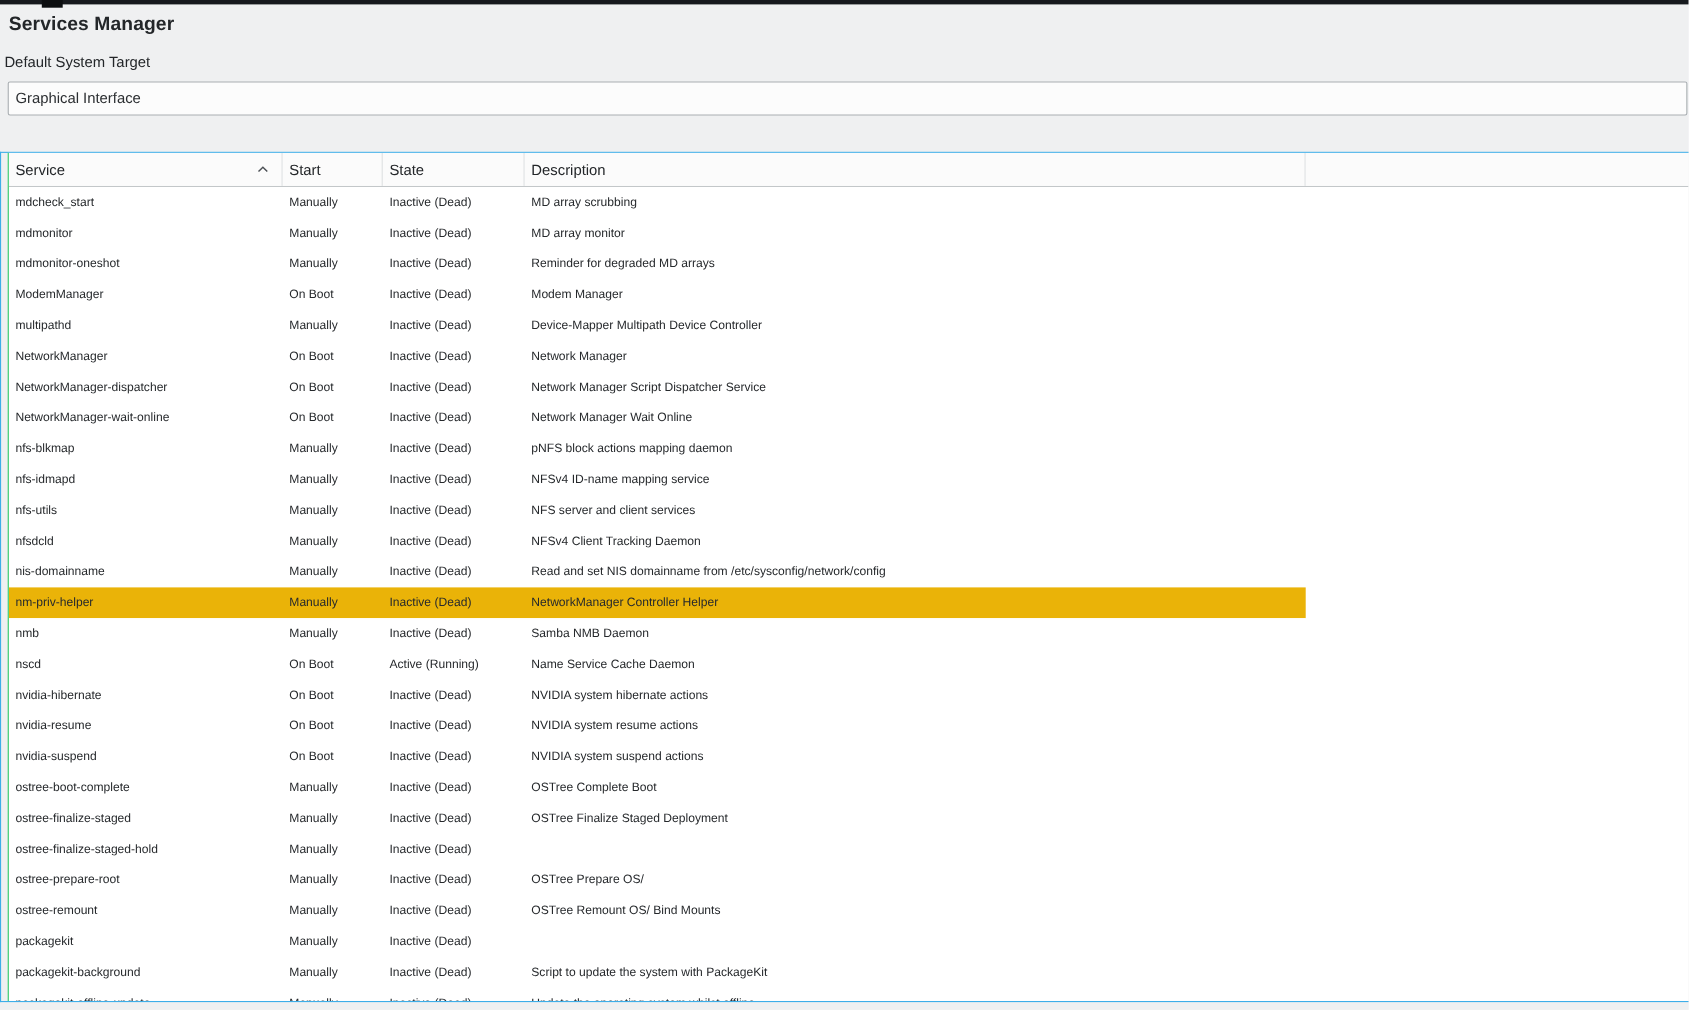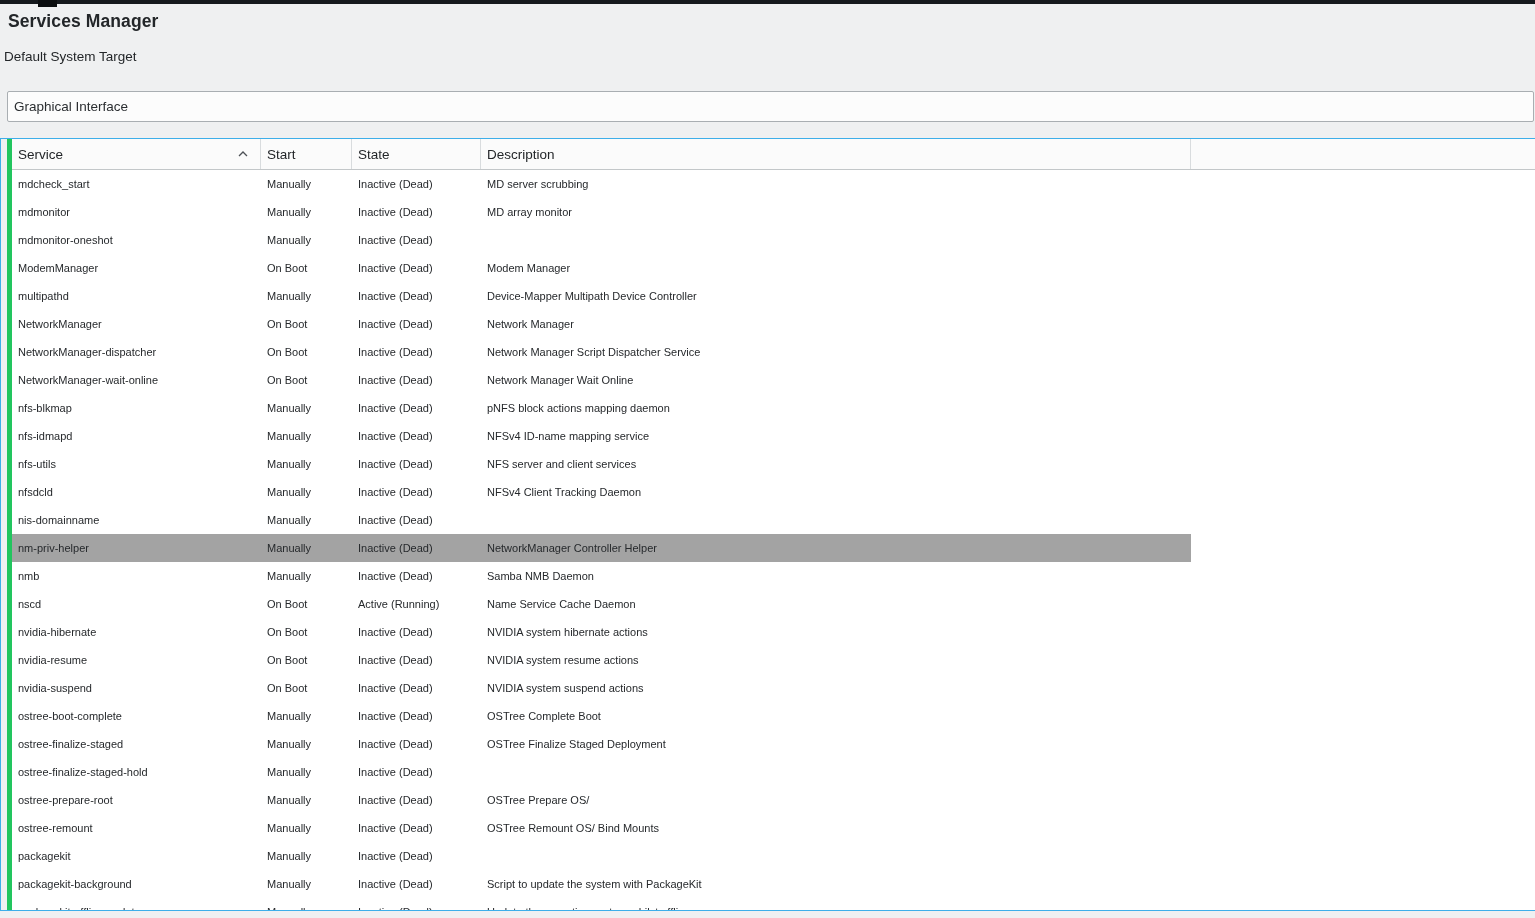--- a/index.html
+++ b/index.html
@@ -41,42 +41,41 @@
     position: absolute;
     left: 7px; top: 74px;
     width: 1527px; height: 31px;
     background: #fcfcfc;
     border: 1px solid #a9aeb2;
     border-radius: 2px;
     box-sizing: border-box;
     display: flex;
     align-items: center;
     cursor: pointer;
-    margin-top: 17px;
   }
   .target-combo .value {
     padding-left: 6px;
     font-size: 13.5px;
     color: #2b2e31;
   }
   
   .services-pane {
     position: absolute;
     left: 0; top: 138px;
     width: 1535px; height: 773px;
     border-top: 1px solid #3daee9;
     border-left: 1px solid #3daee9;
     border-bottom: 1px solid #3daee9;
     box-sizing: border-box;
     background: #eff0f1;
   }
   .table-widget {
     position: absolute;
     left: 6px; top: 0; right: 0; bottom: 0;
-    border-left: 5px solid #22c55e;
+    border-left: 1px solid #22c55e;
     background: #ffffff;
     overflow: hidden;
   }
   .table-header {
     display: grid;
     grid-template-columns: 249px 91px 129px 710px 1fr;
     height: 31px;
     background: #fbfbfb;
     border-bottom: 1px solid #c3c7c9;
     box-sizing: border-box;
@@ -114,21 +113,21 @@
     grid-template-columns: 249px 91px 129px 710px;
     width: 1179px;
     height: 28px;
     align-items: center;
     font-size: 11px;
     color: #26292c;
     cursor: pointer;
     background: #ffffff;
   }
   .row.highlighted {
-    background: #a3a3a3;
+    background: #eab308;
   }
   .cell {
     padding-left: 6px;
     white-space: nowrap;
     overflow: hidden;
   }
 </style>
 </head>
 <body>
 
@@ -166,34 +165,35 @@
         <span>Description</span>
       </div>
       <div class="th filler"></div>
     </div>
 
     <div class="rows">
       <div class="row">
         <div class="cell">mdcheck_start</div>
         <div class="cell">Manually</div>
         <div class="cell">Inactive (Dead)</div>
-        <div class="cell">MD server scrubbing</div>
+        <div class="cell">MD array scrubbing</div>
       </div>
 
       <div class="row">
         <div class="cell">mdmonitor</div>
         <div class="cell">Manually</div>
         <div class="cell">Inactive (Dead)</div>
         <div class="cell">MD array monitor</div>
       </div>
 
       <div class="row">
         <div class="cell">mdmonitor-oneshot</div>
         <div class="cell">Manually</div>
         <div class="cell">Inactive (Dead)</div>
+        <div class="cell">Reminder for degraded MD arrays</div>
       </div>
 
       <div class="row">
         <div class="cell">ModemManager</div>
         <div class="cell">On Boot</div>
         <div class="cell">Inactive (Dead)</div>
         <div class="cell">Modem Manager</div>
       </div>
 
       <div class="row">
@@ -249,20 +249,21 @@
         <div class="cell">nfsdcld</div>
         <div class="cell">Manually</div>
         <div class="cell">Inactive (Dead)</div>
         <div class="cell">NFSv4 Client Tracking Daemon</div>
       </div>
 
       <div class="row">
         <div class="cell">nis-domainname</div>
         <div class="cell">Manually</div>
         <div class="cell">Inactive (Dead)</div>
+        <div class="cell">Read and set NIS domainname from /etc/sysconfig/network/config</div>
       </div>
 
       <div class="row highlighted">
         <div class="cell">nm-priv-helper</div>
         <div class="cell">Manually</div>
         <div class="cell">Inactive (Dead)</div>
         <div class="cell">NetworkManager Controller Helper</div>
       </div>
 
       <div class="row">

